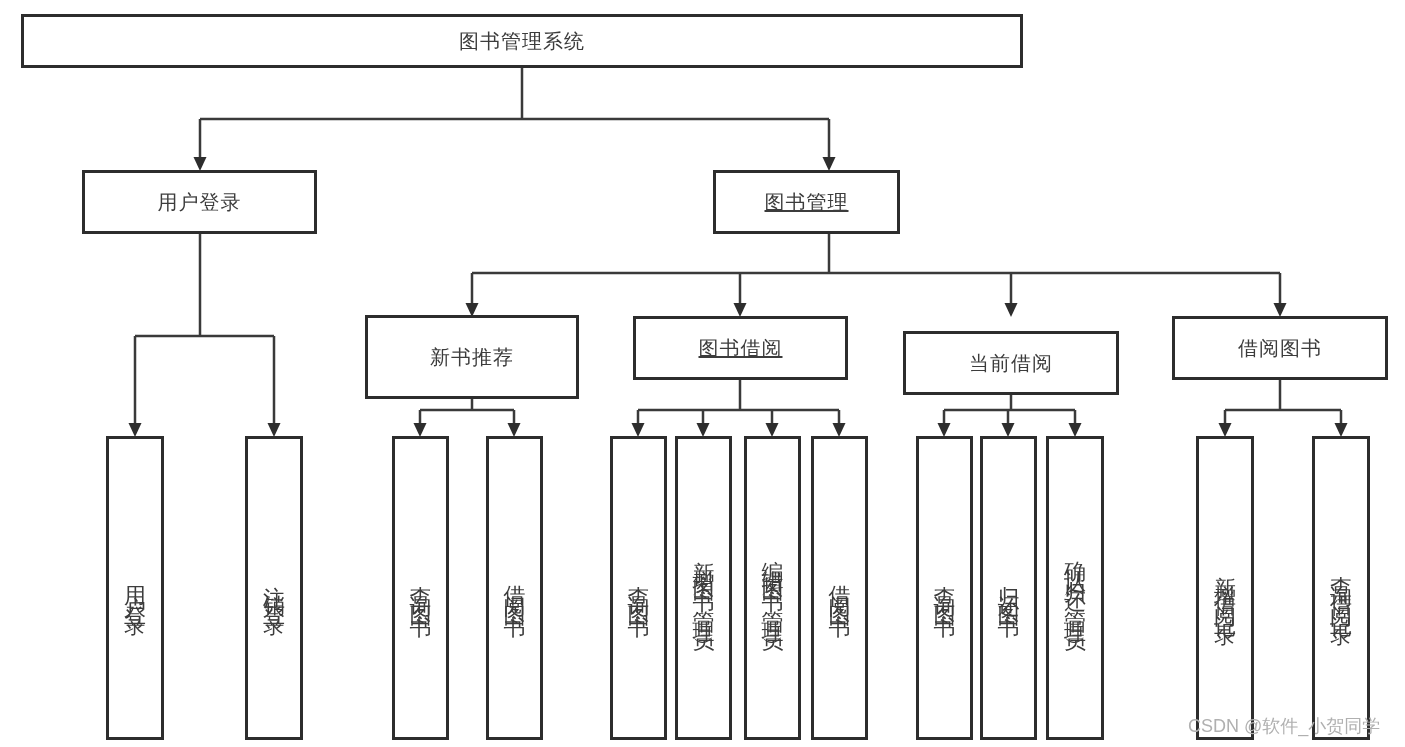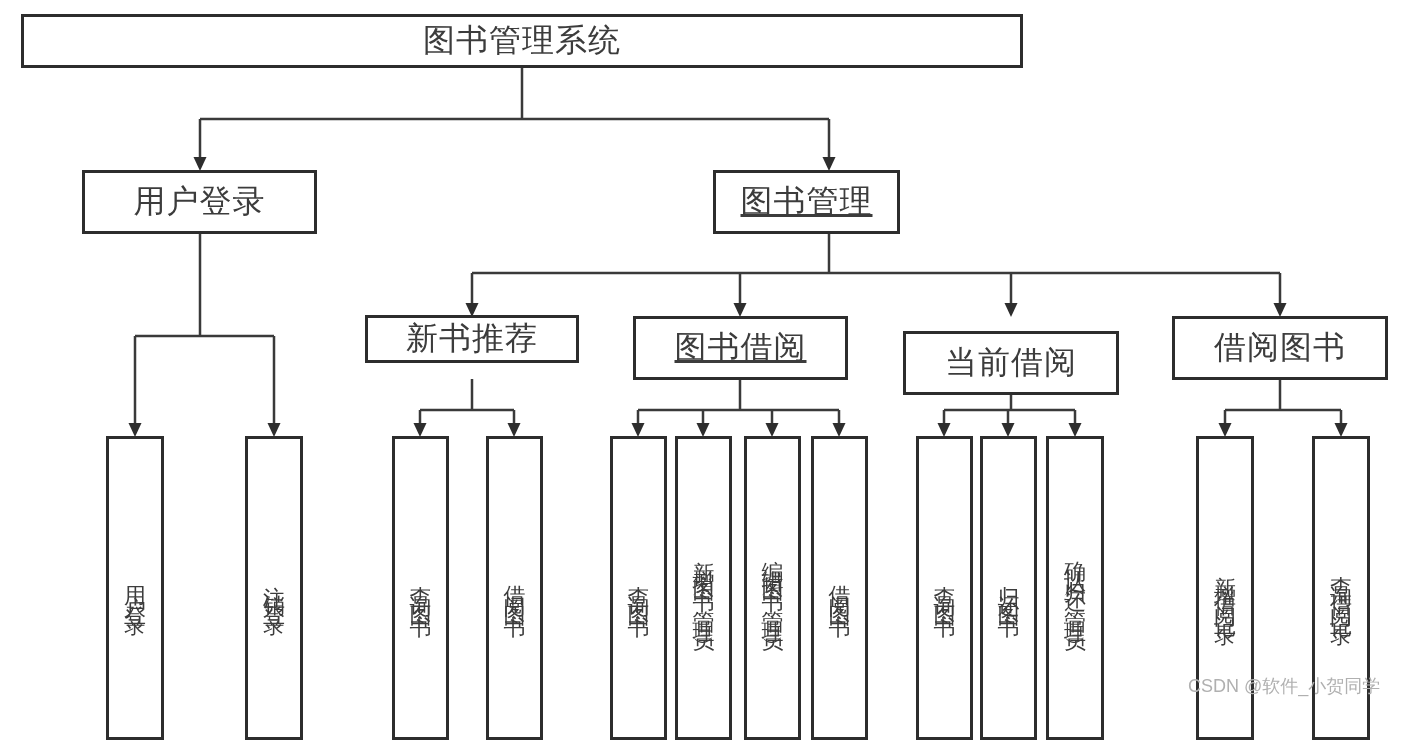--- a/index.html
+++ b/index.html
@@ -27,34 +27,34 @@
     background: #ffffff;
     border: 3px solid #2d2d2d;
     display: flex;
     align-items: center;
     justify-content: center;
     color: #3c3c3c;
     z-index: 2;
     white-space: nowrap;
   }
   .hnode {
-    font-size: 32px;
+    font-size: 20px;
     letter-spacing: 1px;
   }
   .vnode {
     writing-mode: vertical-rl;
     text-orientation: mixed;
     font-size: 22px;
     letter-spacing: 10px;
     white-space: normal;
   }
   .watermark {
     position: absolute;
     left: 1188px;
-    top: 674px;
+    top: 714px;
     font-size: 18px;
     color: #b0b0b0;
     z-index: 3;
     white-space: nowrap;
   }
 </style>
 </head>
 <body>
 
 <div class="stage">
@@ -91,21 +91,21 @@
       <polygon points="1218.5,423 1231.5,423 1225,437"></polygon>
       <polygon points="1334.5,423 1347.5,423 1341,437"></polygon>
     </g>
   </svg>
 
   <div class="node hnode" style="left:21px; top:14px; width:1002px; height:54px;">图书管理系统</div>
 
   <div class="node hnode" style="left:82px; top:170px; width:235px; height:64px;">用户登录</div>
   <div class="node hnode" style="left:713px; top:170px; width:187px; height:64px;text-decoration:underline;">图书管理</div>
 
-  <div class="node hnode" style="left:365px; top:315px; width:214px; height:48px;">新书推荐</div>
+  <div class="node hnode" style="left:365px; top:315px; width:214px; height:84px;">新书推荐</div>
   <div class="node hnode" style="left:633px; top:316px; width:215px; height:64px;text-decoration:underline;">图书借阅</div>
   <div class="node hnode" style="left:903px; top:316px; width:216px; height:64px;margin-top:15px;">当前借阅</div>
   <div class="node hnode" style="left:1172px; top:316px; width:216px; height:64px;">借阅图书</div>
 
   <div class="node vnode" style="left:106px; top:436px; width:58px; height:304px;">用户登录</div>
   <div class="node vnode" style="left:245px; top:436px; width:58px; height:304px;">注销登录</div>
 
   <div class="node vnode" style="left:392px; top:436px; width:57px; height:304px;">查询图书</div>
   <div class="node vnode" style="left:486px; top:436px; width:57px; height:304px;">借阅图书</div>
 

